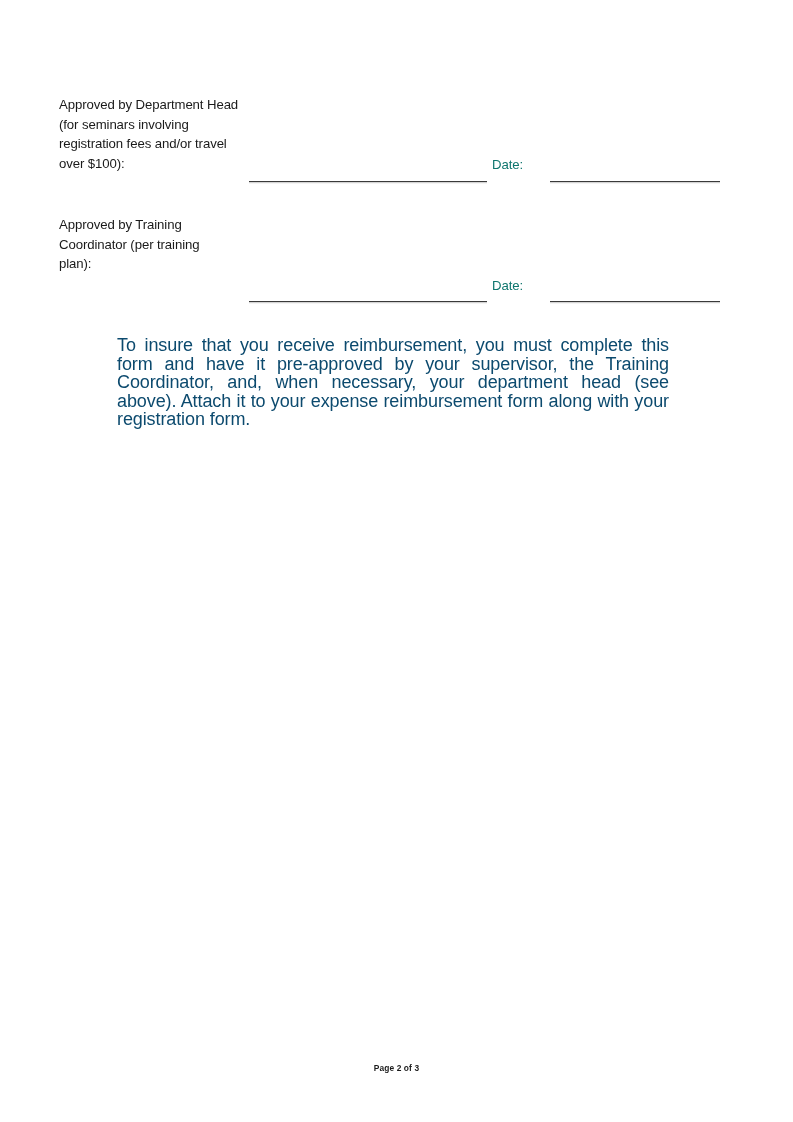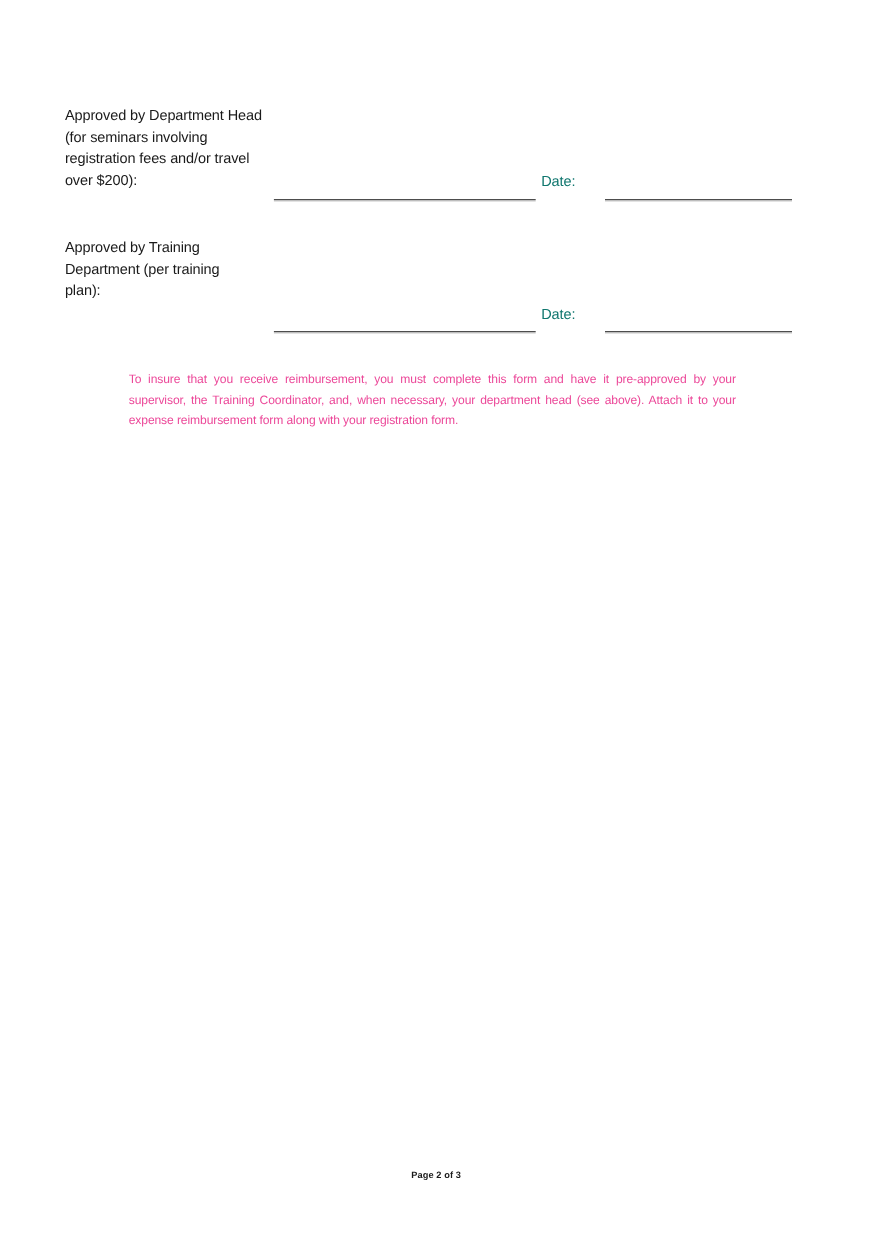--- a/index.html
+++ b/index.html
@@ -45,23 +45,23 @@
   .rule {
     position: absolute;
     height: 0;
     border-top: 1.6px solid #3a3a3a;
     box-shadow: 0 1.2px 0 0 #c9c9c9;
   }
 
   
   .body-paragraph {
     position: absolute;
-    font-size: 11px;
+    font-size: 18px;
     line-height: 18.6px;
-    color: #ec4899;
+    color: #0c4a6e;
     text-align: justify;
     text-justify: inter-word;
     letter-spacing: -0.1px;
   }
 
   
   .page-footer {
     position: absolute;
     left: 0;
     width: 793px;
@@ -72,32 +72,32 @@
     letter-spacing: 0.1px;
   }
 </style>
 </head>
 <body>
 
 <div class="page">
 
   <div class="approval-block">
 
-    <div class="approval-label" style="left:59px; top:95px; width:186px;">Approved by Department Head (for seminars involving registration fees and/or travel over $200):</div>
+    <div class="approval-label" style="left:59px; top:95px; width:186px;">Approved by Department Head (for seminars involving registration fees and/or travel over $100):</div>
 
     <div class="rule" style="left:249px; top:181px; width:238px;"></div>
 
     <div class="date-label" style="left:492px; top:155px;">Date:</div>
 
     <div class="rule" style="left:550px; top:181px; width:170px;"></div>
   </div>
 
   <div class="approval-block">
 
-    <div class="approval-label" style="left:59px; top:215px; width:170px;">Approved by Training Department (per training plan):</div>
+    <div class="approval-label" style="left:59px; top:215px; width:170px;">Approved by Training Coordinator (per training plan):</div>
 
     <div class="rule" style="left:249px; top:301px; width:238px;"></div>
 
     <div class="date-label" style="left:492px; top:276px;">Date:</div>
 
     <div class="rule" style="left:550px; top:301px; width:170px;"></div>
   </div>
 
   <div class="body-paragraph" style="left:117px; top:336px; width:552px;">To insure that you receive reimbursement, you must complete this form and have it pre-approved by your supervisor, the Training Coordinator, and, when necessary, your department head (see above). Attach it to your expense reimbursement form along with your registration form.</div>
 

